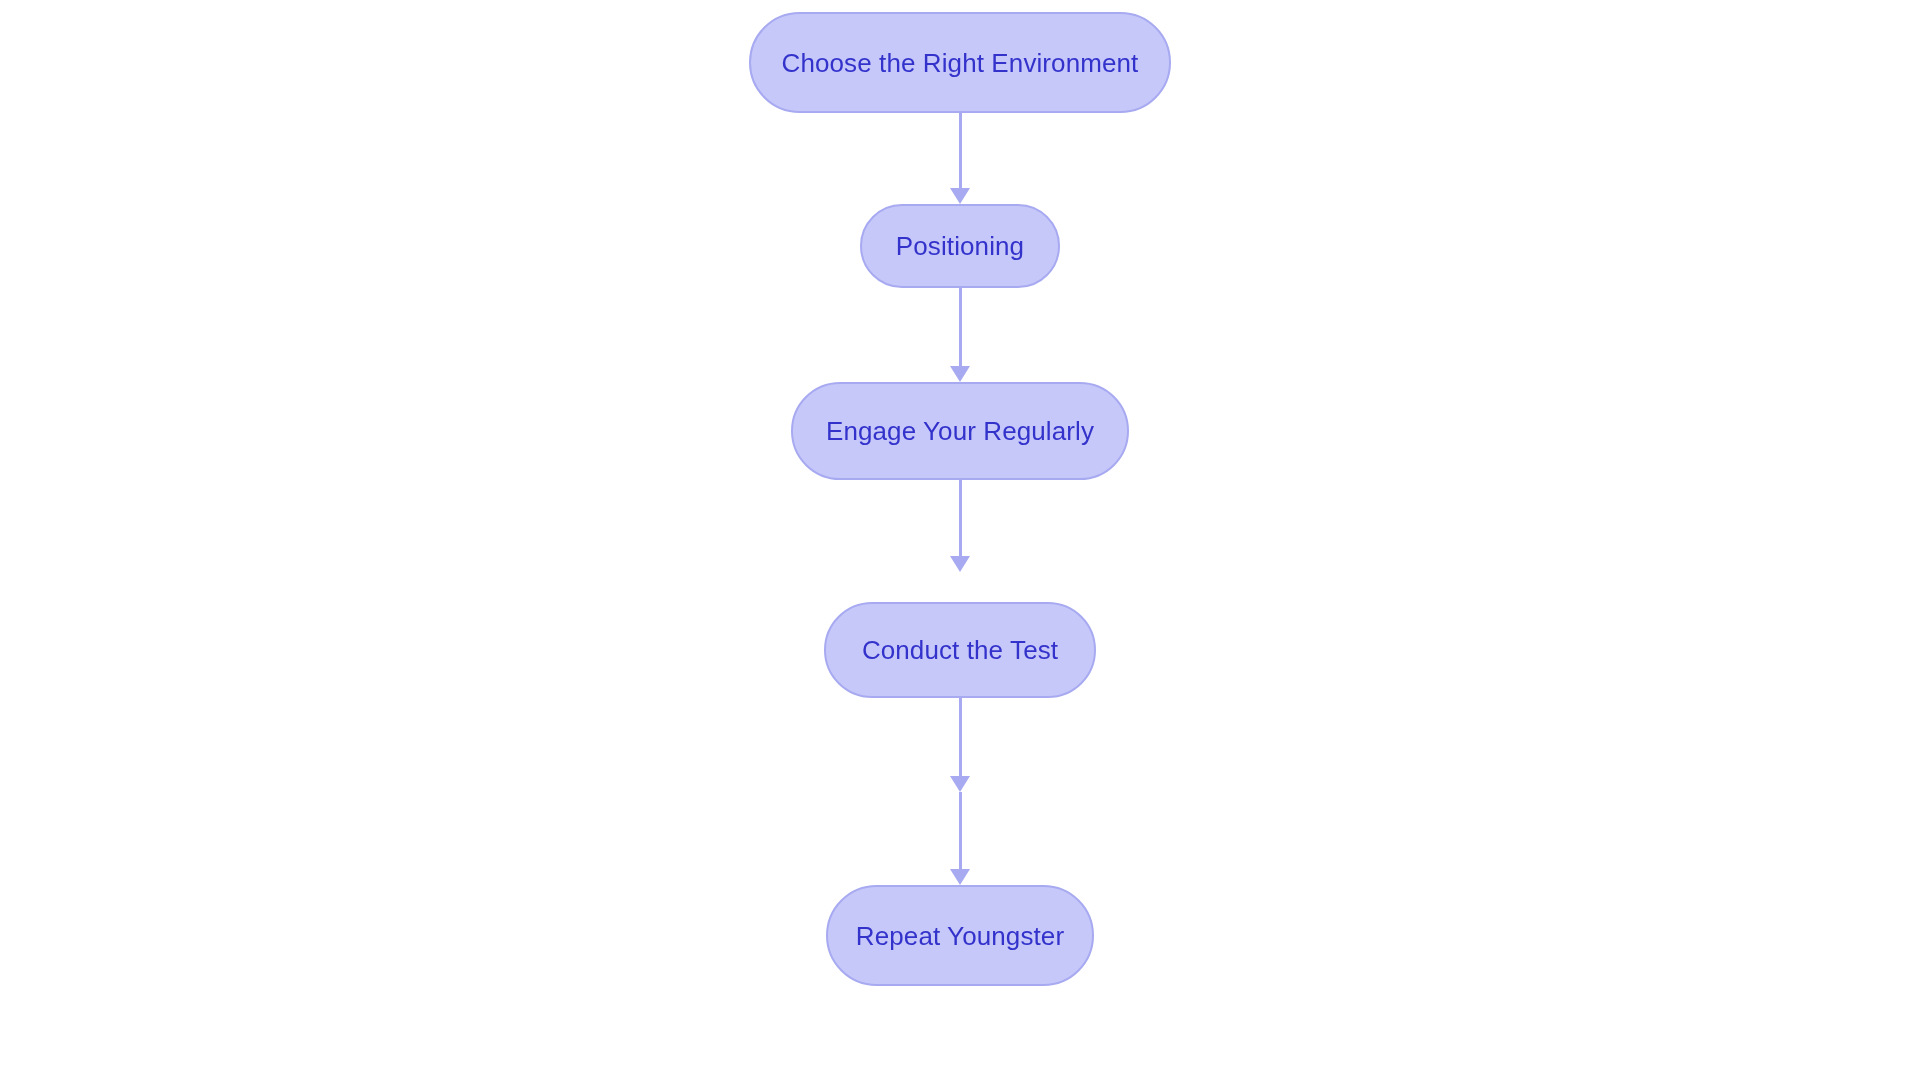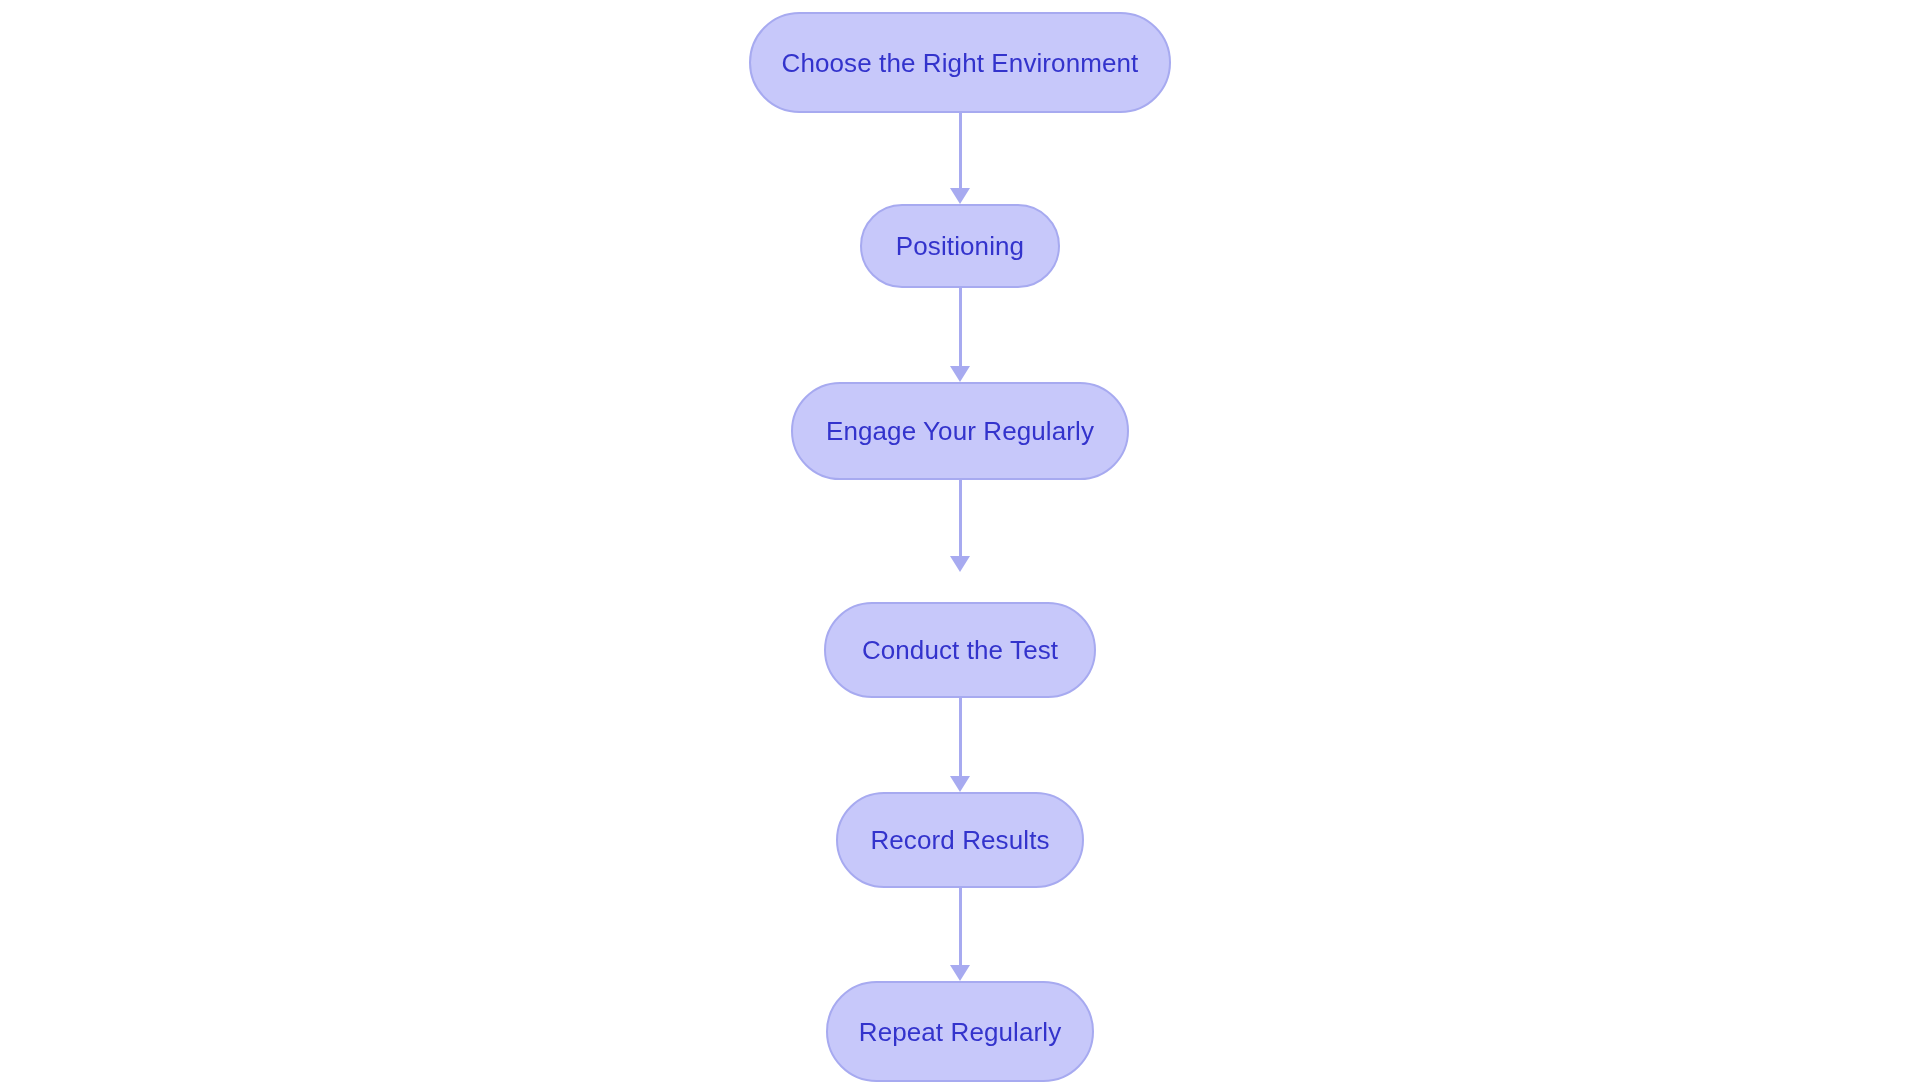--- a/index.html
+++ b/index.html
@@ -129,27 +129,24 @@
 
     <div class="node node-3">
       <span class="node-label">Conduct the Test</span>
     </div>
 
     <div class="connector connector-3">
       <div class="connector-line"></div>
       <div class="connector-arrow"></div>
     </div>
 
-    <div class="node node-4">
-      <span class="node-label">Record Results</span>
-    </div>
 
     <div class="connector connector-4">
       <div class="connector-line"></div>
       <div class="connector-arrow"></div>
     </div>
 
     <div class="node node-5">
-      <span class="node-label">Repeat Regularly</span>
+      <span class="node-label">Repeat Youngster</span>
     </div>
 
   </div>
 </div>
 
 </body></html>

